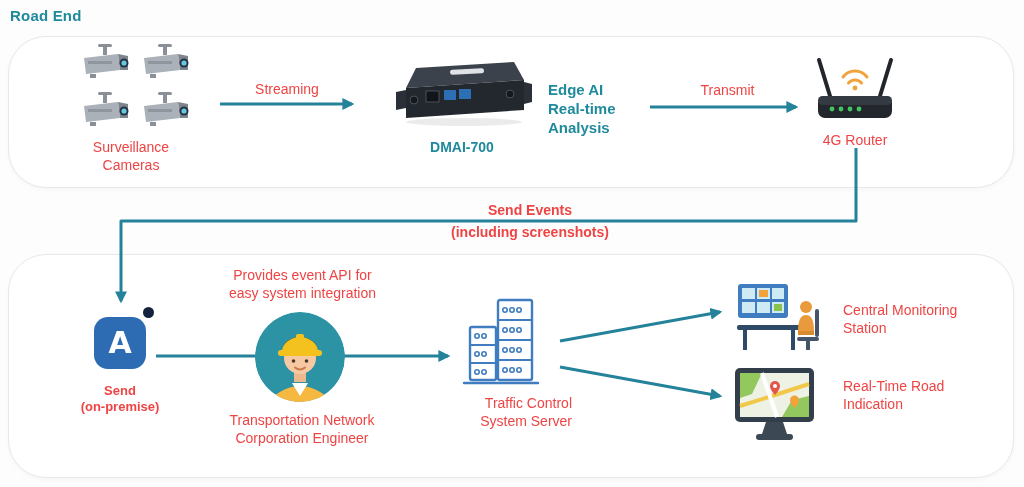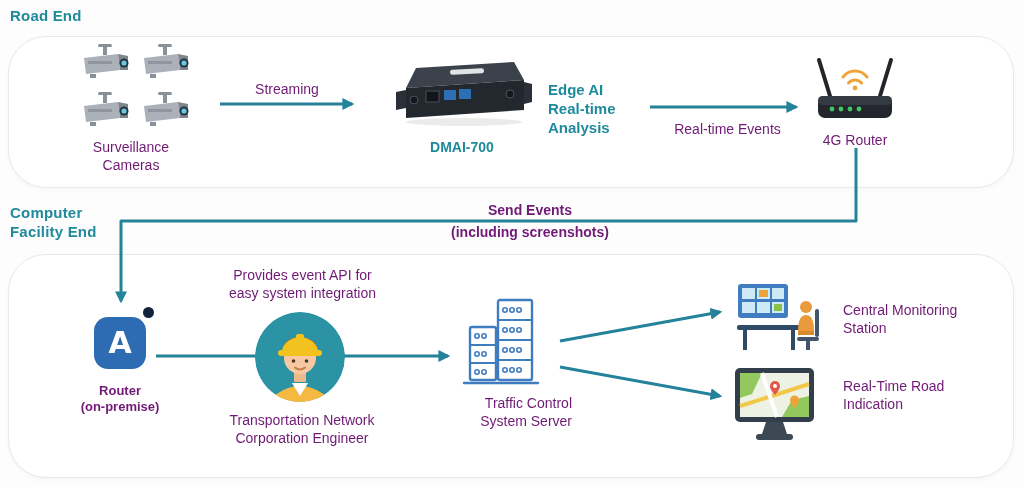--- a/index.html
+++ b/index.html
@@ -8,21 +8,21 @@
   #canvas { position:relative; width:1024px; height:487px; background:#fdfdfd; overflow:hidden; }
 
   .panel { position:absolute; background:#ffffff; border:1px solid #e6e8ea;
            border-radius:38px; box-shadow:0 2px 5px rgba(0,0,0,.03); z-index:0; }
   #panel-road { left:8px; top:36px; width:1006px; height:152px; }
   #panel-facility { left:8px; top:254px; width:1006px; height:224px; }
 
   #arrows { position:absolute; left:0; top:0; z-index:1; pointer-events:none; }
   .arrow { stroke:#24829a; stroke-width:3; fill:none; stroke-linejoin:round; }
 
-  .t { position:absolute; white-space:pre-line; color:#701a75; font-size:14px;
+  .t { position:absolute; white-space:pre-line; color:#ef4444; font-size:14px;
        line-height:18px; z-index:2; }
   .center { text-align:center; }
   .teal { color:#1f8a9c; font-weight:bold; }
   .bold { font-weight:bold; }
   .icon { position:absolute; z-index:2; }
 
   #road-end-label { left:10px; top:6px; font-size:15px; line-height:19px; letter-spacing:.2px; }
   #facility-label { left:10px; top:203px; font-size:15px; line-height:19px; letter-spacing:.2px; }
 
   #cameras-group { left:78px; top:44px; width:116px; display:grid;
@@ -81,22 +81,20 @@
     </defs>
     <path class="arrow" d="M 220 104 H 352" marker-end="url(#ah)"></path>
     <path class="arrow" d="M 650 107 H 796" marker-end="url(#ah)"></path>
     <path class="arrow" d="M 856 148 V 221 H 121 V 301" marker-end="url(#ah)"></path>
     <path class="arrow" d="M 156 356 H 448" marker-end="url(#ah)"></path>
     <path class="arrow" d="M 560 341 L 720 312" marker-end="url(#ah)"></path>
     <path class="arrow" d="M 560 367 L 720 396" marker-end="url(#ah)"></path>
   </svg>
 
   <div class="t teal" id="road-end-label">Road End</div>
-  <div class="t teal" id="facility-label">Computer
-Facility End</div>
 
   <div class="icon" id="cameras-group">
     <svg viewBox="0 0 54 42" width="54" height="42">
       <rect x="20" y="0" width="14" height="3" rx="1.5" fill="#8a9097"></rect>
       <rect x="25" y="2" width="4" height="9" fill="#8a9097"></rect>
       <polygon points="6,14 40,10 42,26 8,30" fill="#aab1b8"></polygon>
       <rect x="10" y="17" width="24" height="3" fill="#8f969d"></rect>
       <polygon points="40,10 50,12 50,26 42,26" fill="#7e858d"></polygon>
       <circle cx="46" cy="19" r="4.5" fill="#223340"></circle>
       <circle cx="46" cy="19" r="2.6" fill="#69c6e0"></circle>
@@ -152,21 +150,21 @@
       <circle cx="22" cy="50" r="4" fill="#14181d" stroke="#4a515a"></circle>
       <circle cx="118" cy="44" r="4" fill="#14181d" stroke="#4a515a"></circle>
     </svg>
   </div>
   <div class="t center teal" id="dmai-label">DMAI-700</div>
 
   <div class="t teal" id="edge-ai-caption">Edge AI
 Real-time
 Analysis</div>
 
-  <div class="t center" id="transmit-sublabel">Real-time Events</div>
+  <div class="t center" id="transmit-label">Transmit</div>
 
   <div class="icon" id="router-icon">
     <svg viewBox="0 0 90 78" width="90" height="78">
       <line x1="20" y1="44" x2="9" y2="8" stroke="#22262b" stroke-width="4" stroke-linecap="round"></line>
       <line x1="70" y1="44" x2="81" y2="8" stroke="#22262b" stroke-width="4" stroke-linecap="round"></line>
       <g>
         <path d="M 33 25 A 15 15 0 0 1 57 25" fill="none" stroke="#f0a33a" stroke-width="3" stroke-linecap="round"></path>
         <path d="M 38.5 31 A 8.5 8.5 0 0 1 51.5 31" fill="none" stroke="#f0a33a" stroke-width="3" stroke-linecap="round"></path>
         <circle cx="45" cy="36" r="2.4" fill="#f0a33a"></circle>
       </g>
@@ -183,21 +181,21 @@
   <div class="t center" id="send-events-label">Send Events
 (including screenshots)</div>
 
   <div class="t center" id="api-caption">Provides event API for
 easy system integration</div>
 
   <div class="icon" id="aware-icon">
     <span id="aware-letter">A</span>
   </div>
   <div class="icon" id="aware-dot"></div>
-  <div class="t center bold" id="aware-label">Router
+  <div class="t center bold" id="aware-label">Send
 (on-premise)</div>
 
   <div class="icon" id="engineer-avatar">
     <svg viewBox="0 0 90 90" width="90" height="90">
       <circle cx="45" cy="45" r="45" fill="#2b93a4"></circle>
       <path d="M 12 90 Q 45 58 78 90 Z" fill="#f5b942"></path>
       <rect x="39" y="56" width="12" height="14" fill="#edb88d"></rect>
       <polygon points="37,71 53,71 45,84" fill="#ffffff"></polygon>
       <ellipse cx="45" cy="37" rx="17" ry="12" fill="#6b4f35"></ellipse>
       <circle cx="45" cy="46" r="16" fill="#f6c9a2"></circle>

